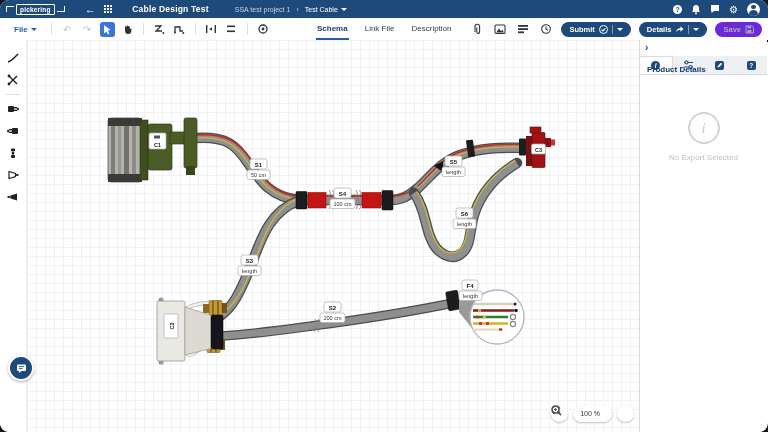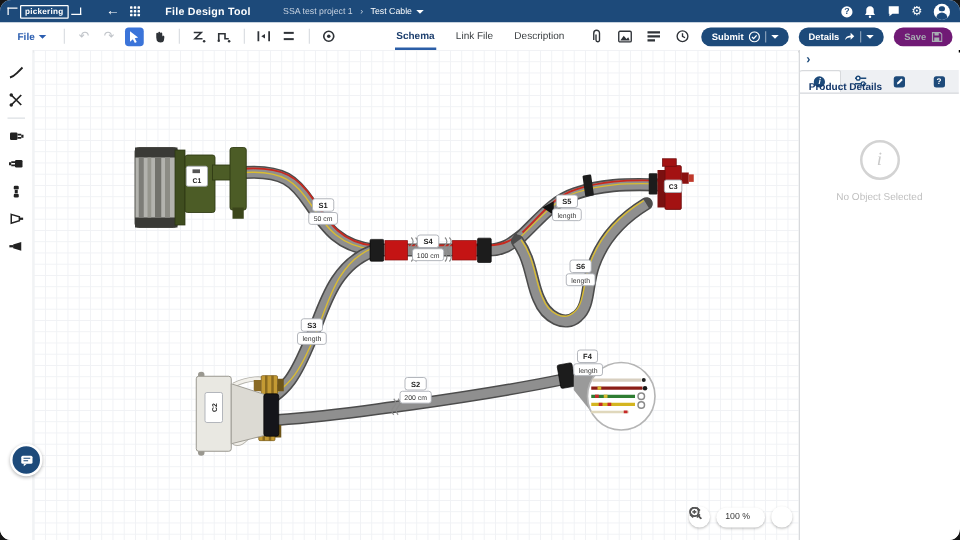--- a/index.html
+++ b/index.html
@@ -39,21 +39,21 @@
            font-size:10px;color:#2f3338;background:none;border:none;cursor:pointer;padding:0;}
   .mb-icon.ghost{color:#c0c4c9;}
   .mb-icon.active{background:#3b74d9;color:#fff;}
   .tabs{position:absolute;left:316px;top:0;height:22px;display:flex;gap:15px;align-items:stretch;}
   .tab{font-size:8px;color:#3c4043;display:flex;align-items:center;border-bottom:2.5px solid transparent;cursor:pointer;background:none;border-top:none;border-left:none;border-right:none;padding:0 1px;}
   .tab.active{color:#1d3f6e;font-weight:bold;border-bottom-color:#2b5ea7;}
   .mb-right{margin-left:auto;display:flex;align-items:flex-start;gap:8px;margin-right:6px;}
   .pill{height:15px;border-radius:8px;border:none;display:flex;align-items:center;gap:4px;padding:0 8px;
         background:#1d4a7a;color:#fff;font-size:7.5px;font-weight:bold;cursor:pointer;}
   .pill .pdiv{width:1px;height:9px;background:rgba(255,255,255,.45);}
-  .pill.disabled{background:#701a75;color:#a7acb2;cursor:default;}
+  .pill.disabled{background:#6d28d9;color:#a7acb2;cursor:default;}
   .pill .caret{border-top-width:3px;}
 
   
   .workspace{position:absolute;left:0;top:40px;width:768px;height:392px;display:flex;}
   .toolstrip{width:27px;height:100%;background:#fff;border-right:1px solid #e8eaed;display:flex;flex-direction:column;
              align-items:center;padding-top:10px;gap:6px;box-sizing:border-box;}
   .ts-btn{width:18px;height:16px;display:flex;align-items:center;justify-content:center;background:none;border:none;cursor:pointer;padding:0;}
   .ts-div{width:14px;height:1px;background:#dcdfe3;}
   .canvas{position:relative;width:612px;height:100%;background-color:#fff;
           background-image:linear-gradient(#f0f2f5 1px,transparent 1px),linear-gradient(90deg,#f0f2f5 1px,transparent 1px);
@@ -114,21 +114,21 @@
           <i></i>
           <i></i>
           <i></i>
           <i></i>
           <i></i>
           <i></i>
           <i></i>
           <i></i>
         </span>
     </button>
-    <span class="app-title">File Design Tool</span>
+    <span class="app-title">Cable Design Test</span>
     <nav class="crumb">
       <span>SSA test project 1</span>
       <span>›</span>
       <span class="cable">
         <span>Test Cable</span>
         <span class="caret"></span>
       </span>
     </nav>
     <div class="nv-right">
       <button class="nv-btn" style="padding:0">
@@ -570,21 +570,21 @@
               </svg>
           </span>
         </button>
         <button class="ptab">
           <span class="isquare">?</span>
         </button>
       </div>
       <div class="ptitle">Product Details</div>
       <div class="empty">
         <div class="big-i">i</div>
-        <div class="msg">No Object Selected</div>
+        <div class="msg">No Export Selected</div>
       </div>
     </aside>
   </div>
 
   <div class="chat-widget">
     <svg width="11" height="11" viewBox="0 0 11 11">
         <rect x="1" y="1.5" width="9" height="6.5" rx="1.2" fill="#fff"></rect>
         <path d="M3 8 L3 10 L5.5 8z" fill="#fff"></path>
         <line x1="2.8" y1="3.6" x2="8.2" y2="3.6" stroke="#1d4a7a" stroke-width=".9"></line>
         <line x1="2.8" y1="5.6" x2="6.5" y2="5.6" stroke="#1d4a7a" stroke-width=".9"></line>

